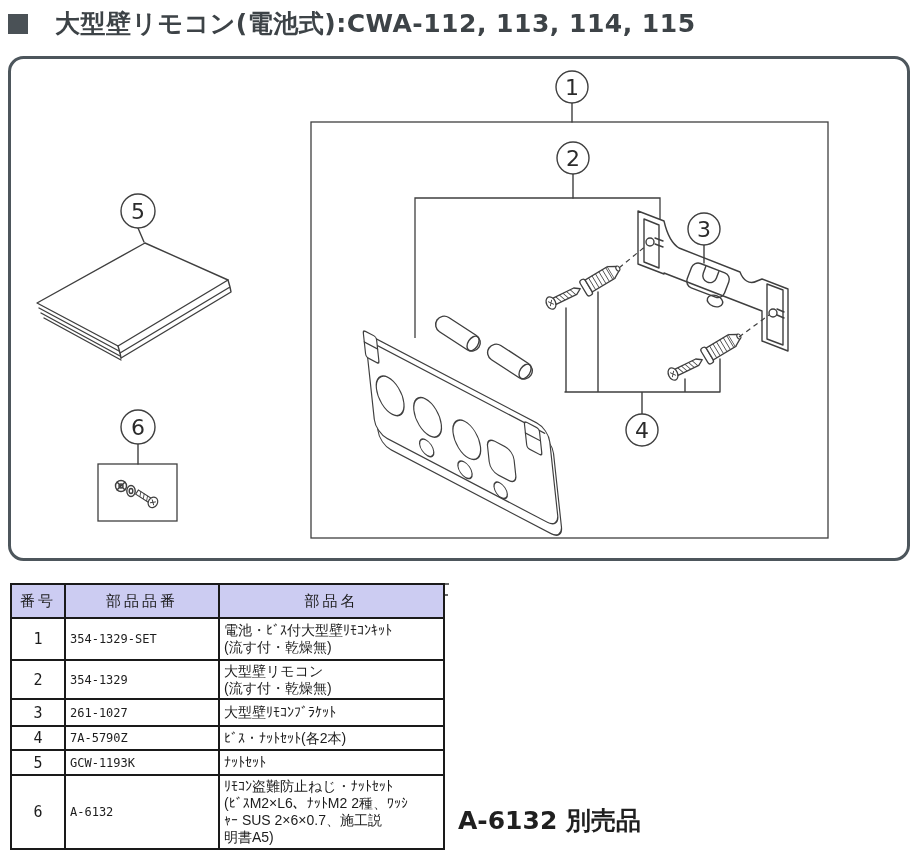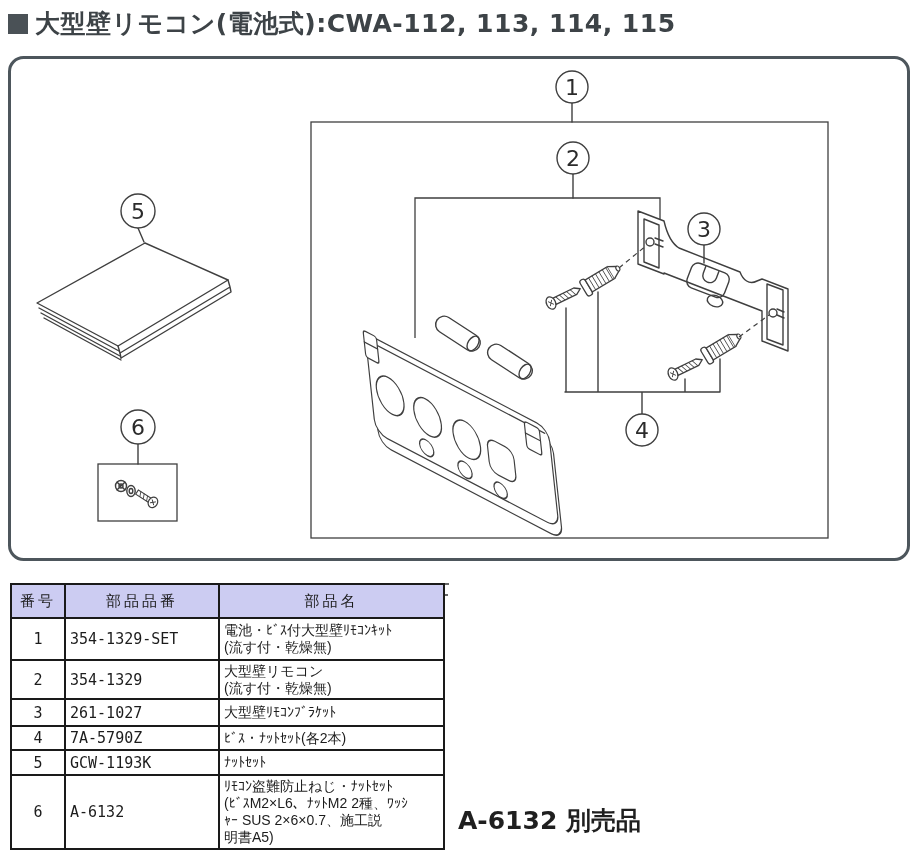--- a/index.html
+++ b/index.html
@@ -2,21 +2,21 @@
 <html><head>
 <meta charset="utf-8">
 <style>
   html,body{margin:0;padding:0;}
   body{
     width:917px;height:861px;position:relative;background:#ffffff;
     font-family:"Liberation Sans","DejaVu Sans",sans-serif;color:#222;
     overflow:hidden;
   }
   
-  .title-row{position:absolute;left:8px;top:7px;display:flex;align-items:center;}
+  .title-row{position:absolute;left:8px;top:7px;display:flex;align-items:center;gap:20px;}
   .title-bullet{width:20px;height:20px;background:#4a5156;flex:0 0 auto;}
   .page-title{
     margin:0 0 0 7px;font-size:25px;font-weight:bold;color:#3d4347;
     font-family:"DejaVu Sans","Liberation Sans",sans-serif;letter-spacing:0.5px;white-space:nowrap;
   }
   
   svg.diagram{position:absolute;left:0;top:0;}
   .ln{stroke:#3f3f3f;fill:none;stroke-width:1.4;stroke-linejoin:round;stroke-linecap:round;}
   .lnw{stroke:#3f3f3f;fill:#ffffff;stroke-width:1.4;stroke-linejoin:round;}
   .box{stroke:#3f3f3f;fill:none;stroke-width:1.3;}
@@ -32,21 +32,21 @@
     border-collapse:collapse;table-layout:fixed;background:#fff;
   }
   .parts-table th,.parts-table td{
     border:2px solid #1a1a1a;padding:1px 4px;color:#1c1c1c;
   }
   .parts-table thead th{
     background:#ccccf2;height:30px;font-weight:normal;font-size:15px;
     letter-spacing:3px;text-align:center;
   }
   .c-num{text-align:center;font-family:"DejaVu Sans Mono","Liberation Mono",monospace;font-size:15px;}
-  .c-pn{font-family:"DejaVu Sans Mono","Liberation Mono",monospace;font-size:15px;padding-left:6px;}
+  .c-pn{font-family:"DejaVu Sans Mono","Liberation Mono",monospace;font-size:12px;padding-left:6px;}
   .c-name{font-size:14px;line-height:17px;white-space:pre-line;padding-left:5px;}
   tr.h42 td{height:38px;} tr.h39 td{height:35px;} tr.h29 td{height:23px;}
   tr.h26 td{height:20px;} tr.h27 td{height:21px;} tr.h74 td{height:70px;}
   
   .note{
     position:absolute;left:458px;top:804px;font-size:25px;font-weight:bold;color:#1f1f1f;
     font-family:"DejaVu Sans","Liberation Sans",sans-serif;white-space:nowrap;
   }
 </style>
 </head>

